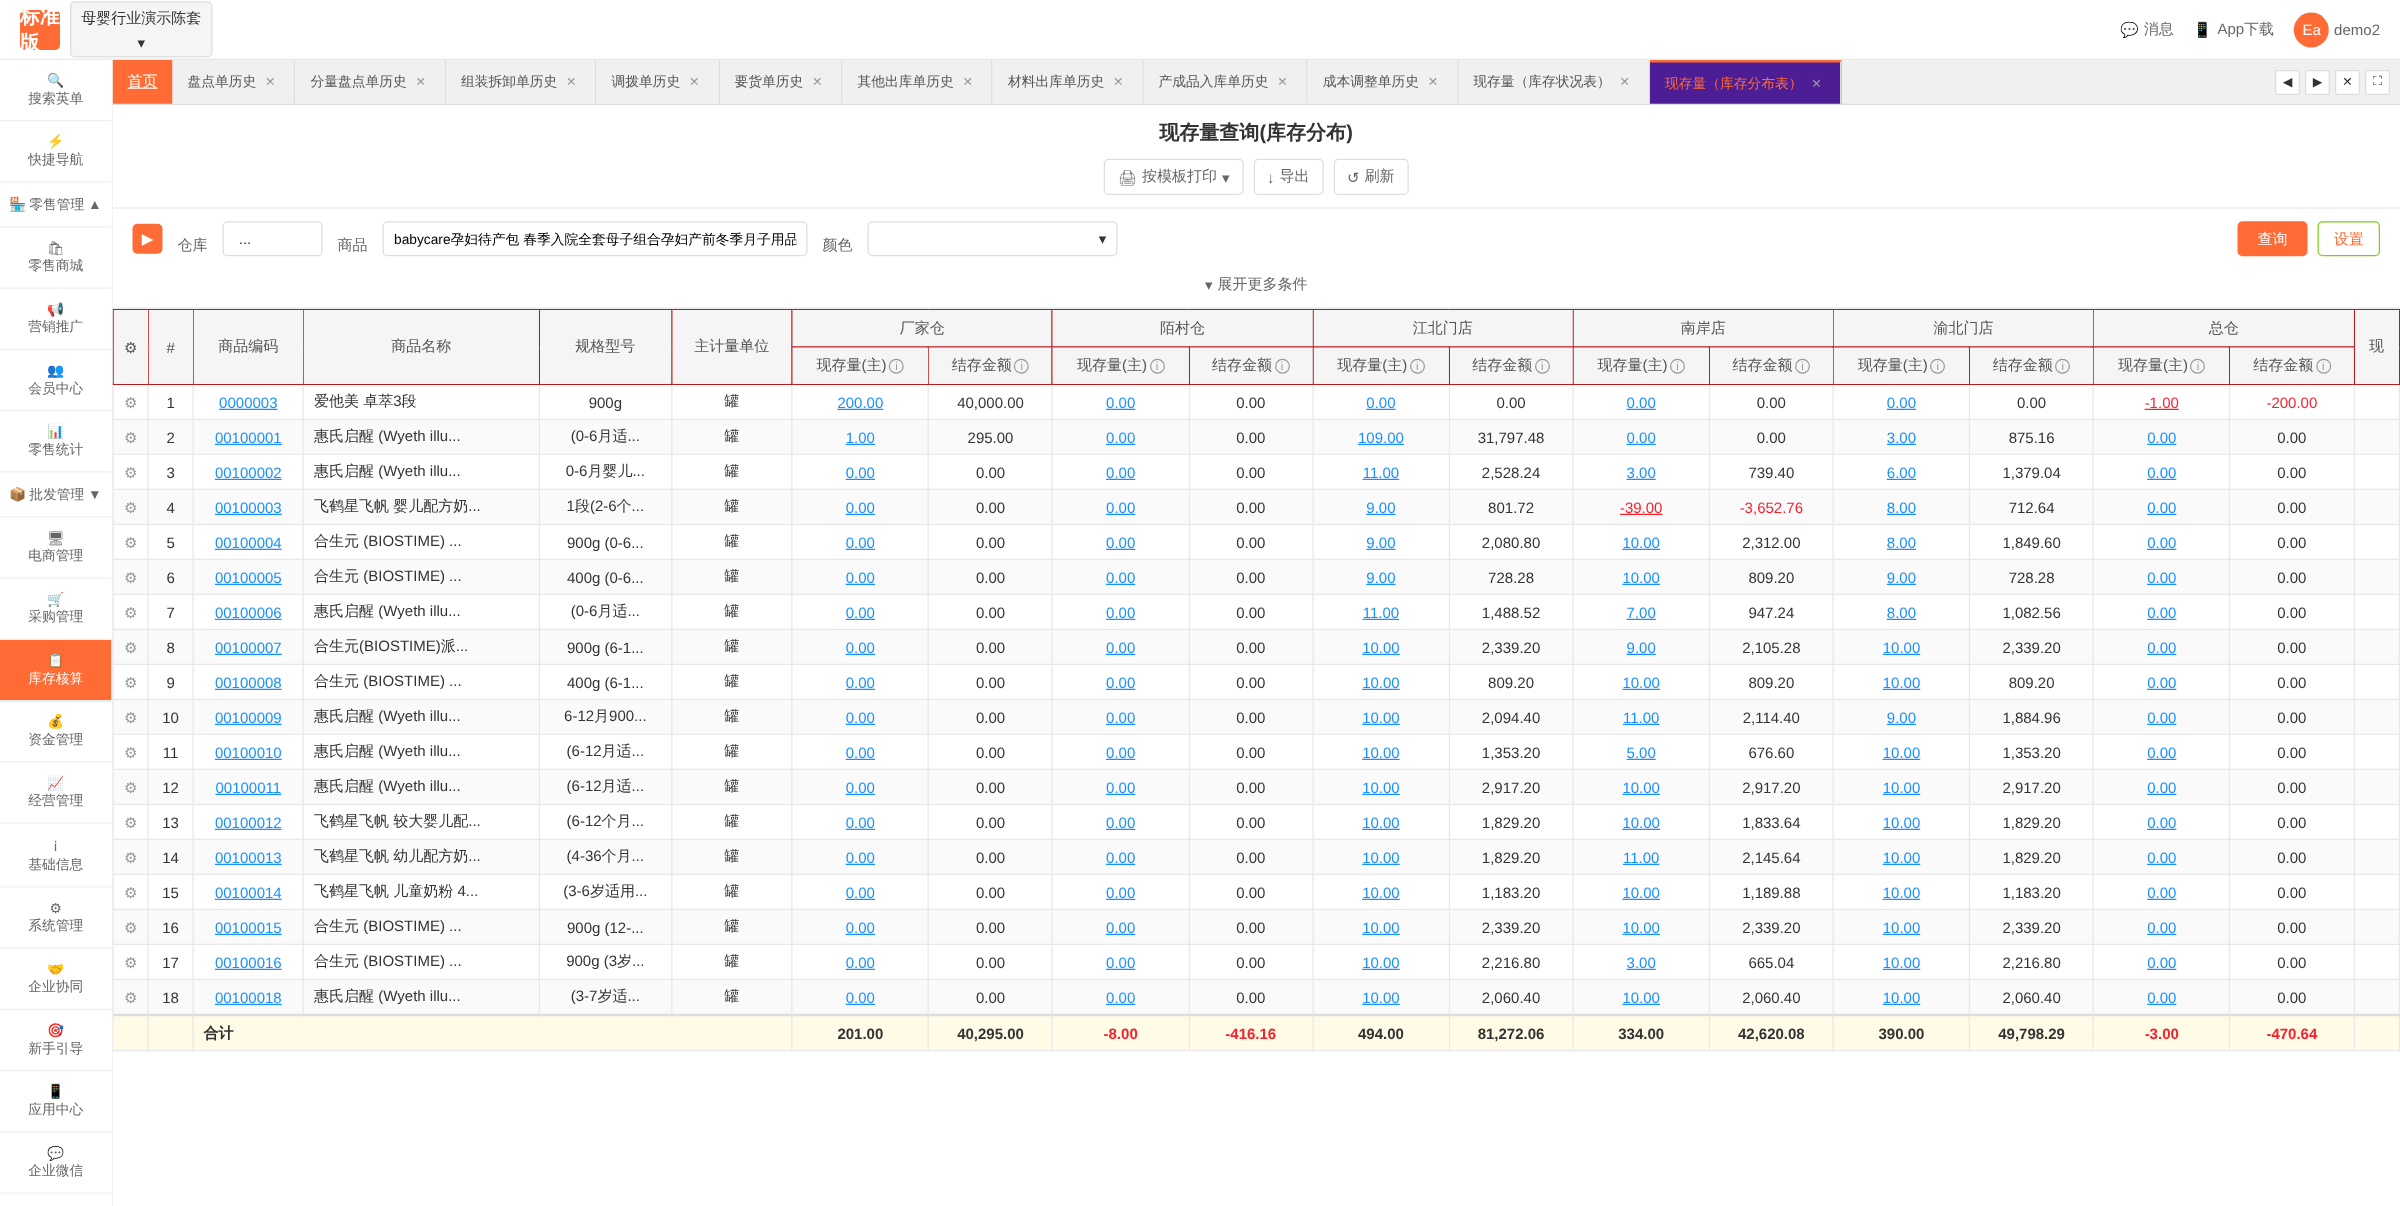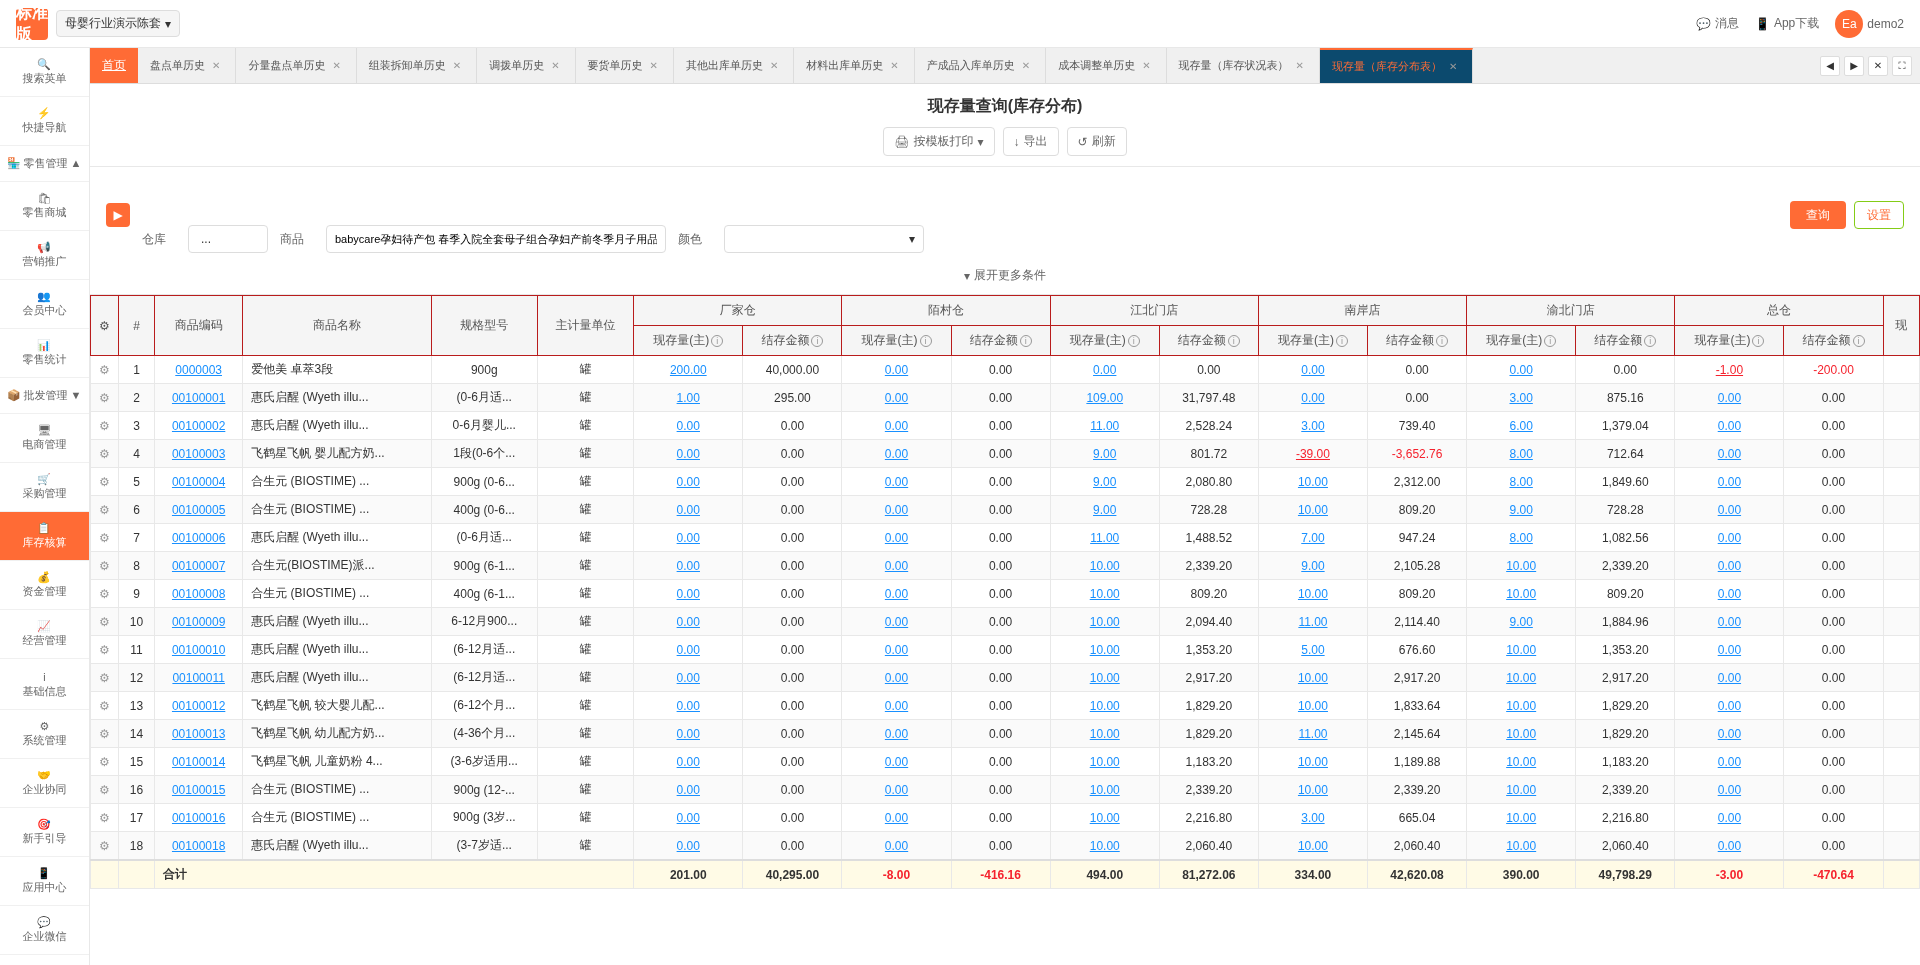--- a/index.html
+++ b/index.html
@@ -11,21 +11,21 @@
       background: #fff;
       display: flex;
       align-items: center;
       padding: 0 16px;
       border-bottom: 1px solid #e8e8e8;
       justify-content: space-between;
     }
     .top-bar-left { display: flex; align-items: center; gap: 8px; }
     .logo-area { display: flex; align-items: center; gap: 6px; }
     .logo-icon { width: 32px; height: 32px; background: #ff6b35; border-radius: 4px; display: flex; align-items: center; justify-content: center; color: white; font-size: 16px; font-weight: bold; }
-    .industry-selector { display: flex; align-items: center; gap: 4px; background: #f5f5f5; border: 1px solid #ddd; border-radius: 4px; padding: 4px 8px; cursor: pointer; font-size: 12px; }
+    .industry-selector { display: flex; align-items: center; gap: 4px; background: #f5f5f5; border: 1px solid #ddd; border-radius: 4px; padding: 4px 8px; cursor: pointer; font-size: 12px; flex-direction: column; }
     .top-bar-right { display: flex; align-items: center; gap: 16px; }
     .top-bar-action { display: flex; align-items: center; gap: 4px; cursor: pointer; color: #666; font-size: 12px; }
     .avatar { width: 28px; height: 28px; border-radius: 50%; background: #ff6b35; display: flex; align-items: center; justify-content: center; color: white; font-size: 12px; }
 
     
     .main-layout { display: flex; height: calc(965px - 48px); }
 
     
     .sidebar { width: 90px; background: #fff; border-right: 1px solid #e8e8e8; display: flex; flex-direction: column; overflow-y: auto; }
     .sidebar-item { padding: 10px 4px; text-align: center; cursor: pointer; color: #666; font-size: 11px; border-bottom: 1px solid #f0f0f0; }
@@ -41,21 +41,21 @@
       display: flex;
       align-items: center;
       height: 36px;
       overflow-x: auto;
       overflow-y: hidden;
       border-bottom: 1px solid #ddd;
       flex-shrink: 0;
     }
     .tab-bar::-webkit-scrollbar { height: 3px; }
     .tab { display: flex; align-items: center; gap: 4px; padding: 0 12px; height: 36px; white-space: nowrap; cursor: pointer; border-right: 1px solid #ddd; font-size: 11px; color: #555; background: #f0f0f0; flex-shrink: 0; }
-    .tab.active { background: #0c4a6e; color: #ff6b35; border-top: 2px solid #ff6b35; }
+    .tab.active { background: #4c1d95; color: #ff6b35; border-top: 2px solid #ff6b35; }
     .tab .close-btn { color: #999; font-size: 10px; cursor: pointer; padding: 1px 3px; border-radius: 2px; }
     .tab-home { background: #ff6b35; color: white; padding: 0 12px; height: 36px; display: flex; align-items: center; font-size: 12px; cursor: pointer; flex-shrink: 0; text-decoration: underline; }
     .tab-controls { display: flex; align-items: center; margin-left: auto; padding: 0 8px; gap: 4px; flex-shrink: 0; }
     .tab-ctrl-btn { width: 20px; height: 20px; display: flex; align-items: center; justify-content: center; cursor: pointer; border: 1px solid #ddd; background: #fff; border-radius: 2px; font-size: 10px; }
 
     
     .page-header {
       background: #fff;
       padding: 12px 16px 0;
       border-bottom: 1px solid #e8e8e8;
@@ -66,21 +66,21 @@
 
     
     .filter-area {
       background: #fff;
       padding: 10px 16px;
       border-bottom: 1px solid #e8e8e8;
       flex-shrink: 0;
       position: relative;
     }
     .filter-row { display: flex; align-items: center; gap: 12px; }
-    .filter-group { display: flex; align-items: center; gap: 22px; margin-top: 48px; }
+    .filter-group { display: flex; align-items: flex-end; gap: 12px; }
     .filter-label { color: #666; font-size: 12px; white-space: nowrap; }
     .filter-input { border: 1px solid #ddd; border-radius: 4px; padding: 4px 8px; font-size: 12px; height: 28px; outline: none; }
     .filter-select { border: 1px solid #ddd; border-radius: 4px; padding: 4px 8px; font-size: 12px; height: 28px; background: #fff; cursor: pointer; display: flex; align-items: center; gap: 4px; min-width: 80px; }
     .query-btn { background: #ff6b35; color: white; border: none; border-radius: 4px; padding: 5px 16px; cursor: pointer; font-size: 12px; height: 28px; }
     .settings-btn { background: #fff; color: #ff6b35; border: 1px solid #84cc16; border-radius: 4px; padding: 5px 12px; cursor: pointer; font-size: 12px; height: 28px; }
     .expand-btn { display: flex; align-items: center; gap: 4px; color: #666; cursor: pointer; font-size: 12px; margin: 6px auto 0; width: fit-content; }
     .product-input { width: 340px; }
     .orange-expand { width: 24px; height: 24px; background: #ff6b35; border-radius: 4px; display: flex; align-items: center; justify-content: center; color: white; cursor: pointer; font-size: 12px; flex-shrink: 0; }
     .color-input { width: 200px; }
 
@@ -450,21 +450,21 @@
               <td>1,379.04</td>
               <td class="link">0.00</td>
               <td>0.00</td>
               <td></td>
             </tr>
             <tr>
               <td><span style="color:#999;cursor:pointer;">⚙</span></td>
               <td>4</td>
               <td class="link">00100003</td>
               <td class="text-left">飞鹤星飞帆 婴儿配方奶...</td>
-              <td>1段(0-6个...</td>
+              <td>1段(2-6个...</td>
               <td>罐</td>
               <td class="link">0.00</td>
               <td>0.00</td>
               <td class="link">0.00</td>
               <td>0.00</td>
               <td class="link">9.00</td>
               <td>801.72</td>
               <td class="link red">-39.00</td>
               <td class="red">-3,652.76</td>
               <td class="link">8.00</td>

